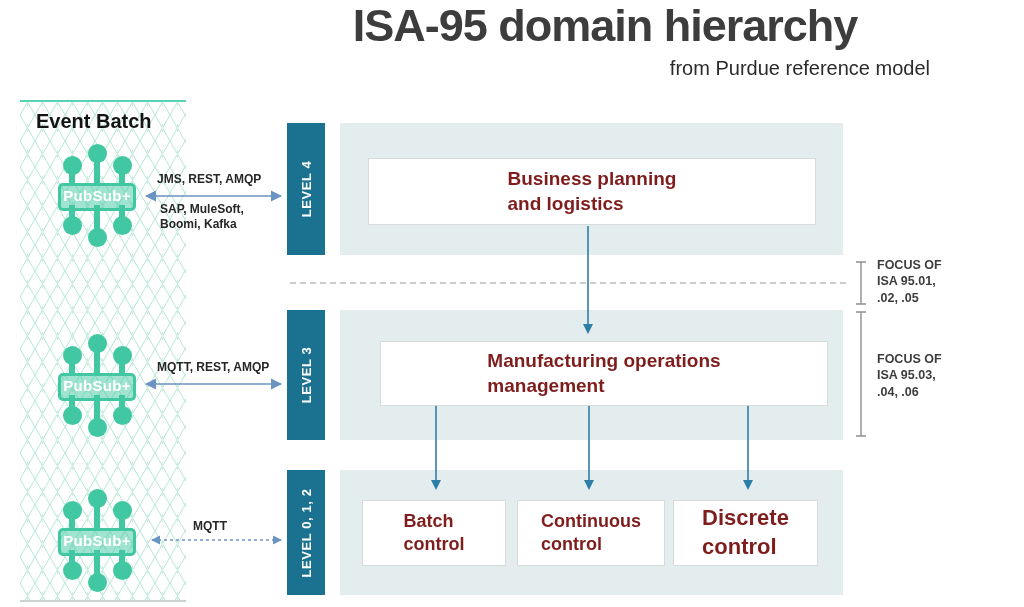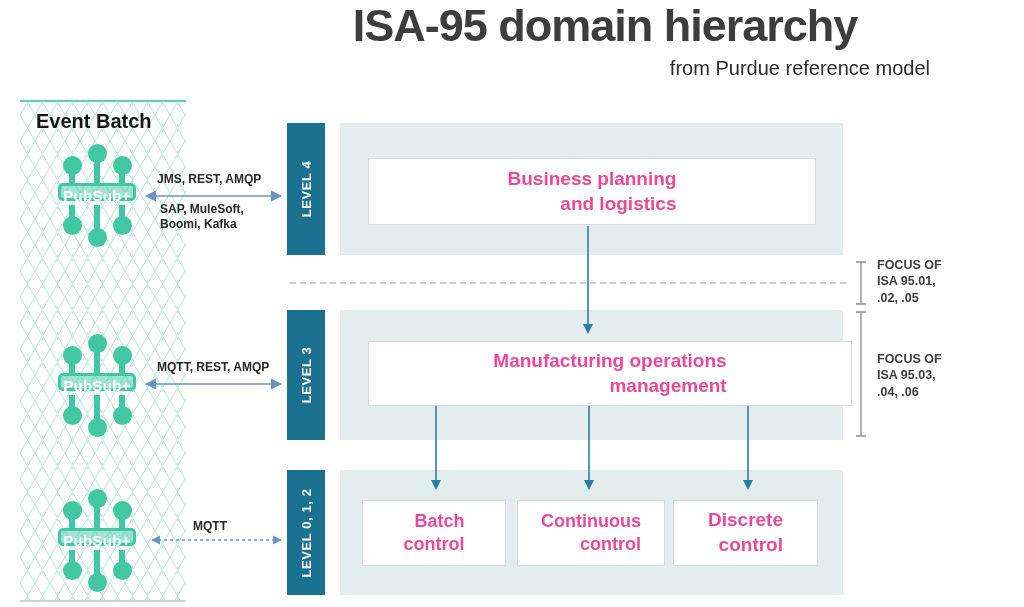--- a/index.html
+++ b/index.html
@@ -16,47 +16,47 @@
   .mesh-panel{left:20px;top:100px;width:166px;height:502px;background:#fff;border-top:2px solid #56d3b2;border-bottom:2px solid #ccd2d0}
   .mesh-svg{position:absolute;left:0;top:0;width:100%;height:100%}
   .mesh-title{left:36px;top:110px;font-size:20px;font-weight:600;color:#141414;z-index:3}
 
   
   .node{width:120px;height:120px;left:37px;z-index:3}
   .n1{top:135px}.n2{top:325px}.n3{top:480px}
   .pin{position:absolute;background:#41c8a3}
   .pc{width:19px;height:19px;border-radius:50%}
   .ps{width:6px}
-  .pbox{position:absolute;left:21px;top:48px;width:78px;height:18px;border:3px solid #41c8a3;border-radius:5px;background:rgba(65,200,163,.5);color:#fff;font-size:15px;font-weight:700;text-align:center;line-height:20px;letter-spacing:.3px}
+  .pbox{position:absolute;left:21px;top:48px;width:78px;height:28px;border:3px solid #41c8a3;border-radius:5px;background:rgba(65,200,163,.5);color:#fff;font-size:15px;font-weight:700;text-align:center;line-height:20px;letter-spacing:.3px}
 
   
   .lbl{font-size:12px;font-weight:700;color:#262626;z-index:6;white-space:pre-line;line-height:1.25}
   .l1a{left:157px;top:172px}
   .l1b{left:160px;top:202px}
   .l2{left:157px;top:360px}
   .l3{left:193px;top:519px}
 
   
   .tab{left:287px;width:38px;background:#1a7190;z-index:2}
   .tab span{position:absolute;left:50%;top:50%;transform:translate(-50%,-50%) rotate(-90deg);white-space:nowrap;color:#fff;font-size:13px;font-weight:700;letter-spacing:.6px}
   .t4{top:123px;height:132px}
   .t3{top:310px;height:130px}
   .t012{top:470px;height:125px}
   .band{left:340px;width:503px;background:#e4edee;z-index:1}
   .b4{top:123px;height:132px}
   .b3{top:310px;height:130px}
   .b012{top:470px;height:125px}
 
   
-  .wbox{background:#fff;border:1px solid #d7dbd9;display:flex;align-items:center;justify-content:center;text-align:right;font-size:19px;font-weight:600;color:#ec4899;line-height:1.3;white-space:pre-line;z-index:2}
+  .wbox{background:#fff;border:1px solid #d7dbd9;display:flex;align-items:center;justify-content:center;text-align:left;font-size:19px;font-weight:600;color:#7f1d1d;line-height:1.3;white-space:pre-line;z-index:2}
   .bp{left:368px;top:158px;width:448px;height:67px}
-  .mom{left:368px;top:341px;width:484px;height:65px}
+  .mom{left:380px;top:341px;width:448px;height:65px}
   .batch{left:362px;top:500px;width:144px;height:66px;font-size:18px}
   .cont{left:517px;top:500px;width:148px;height:66px;font-size:18px}
-  .disc{left:673px;top:500px;width:145px;height:66px;font-size:19px}
+  .disc{left:673px;top:500px;width:145px;height:66px;font-size:22px}
 
   
   .ann{left:877px;font-size:12.5px;font-weight:700;color:#3d3d3d;line-height:1.3;white-space:pre-line;z-index:6}
   .a1{top:257px}
   .a2{top:351px}
 
   .overlay{position:absolute;left:0;top:0;width:1024px;height:607px;z-index:5;pointer-events:none}
 </style>
 </head>
 <body>

